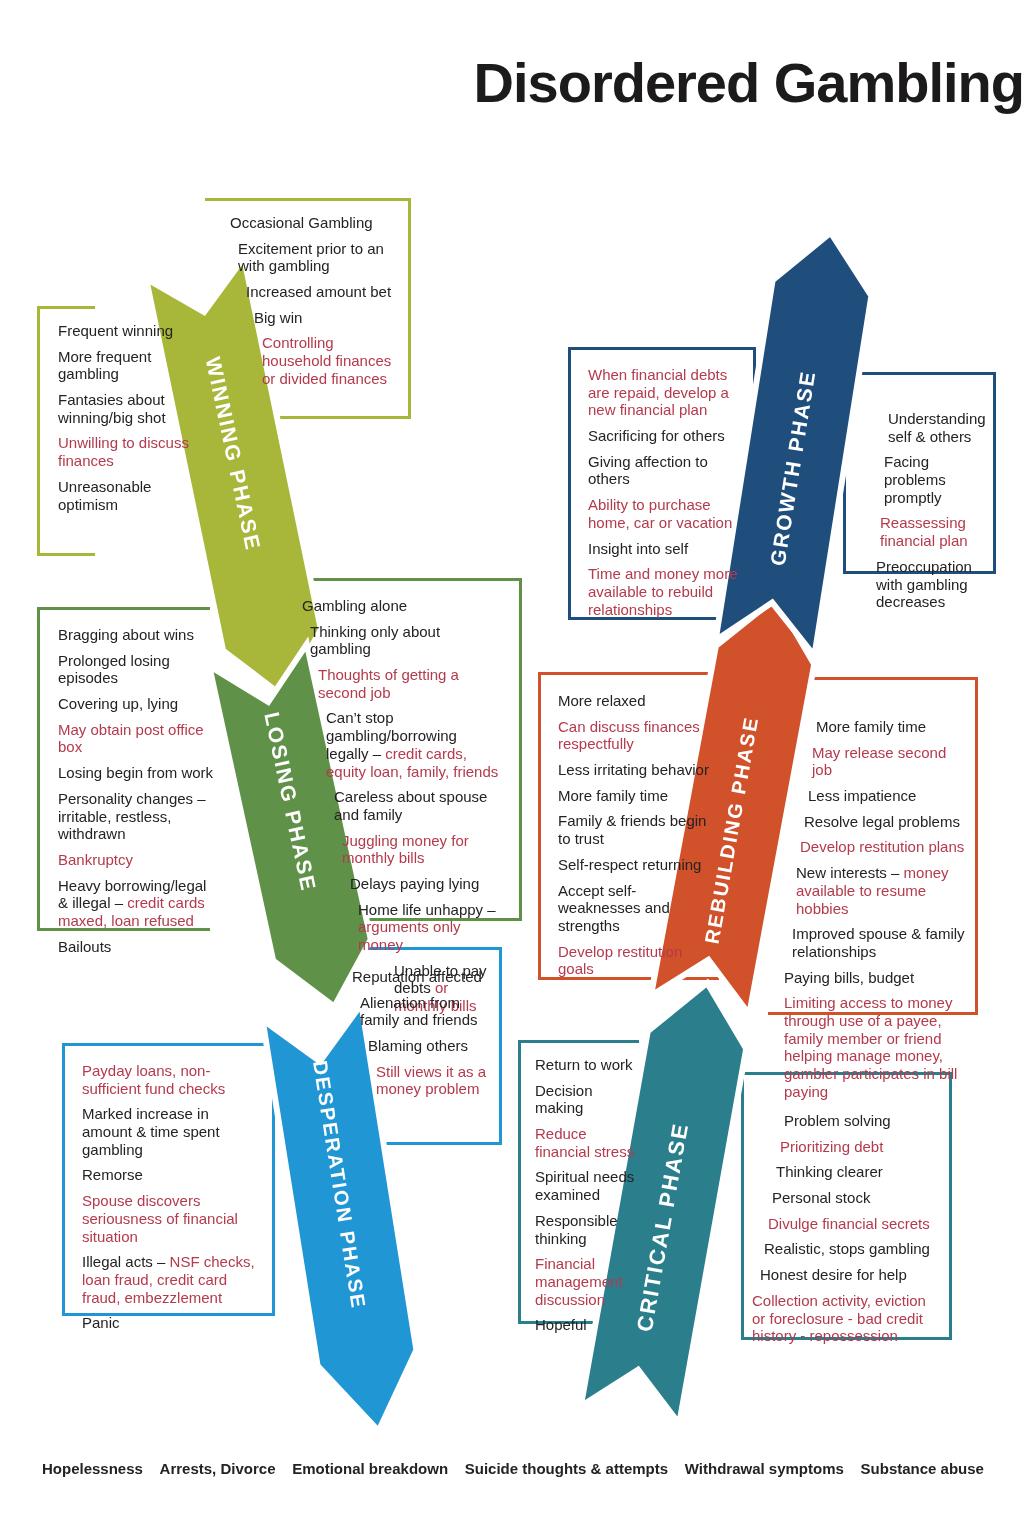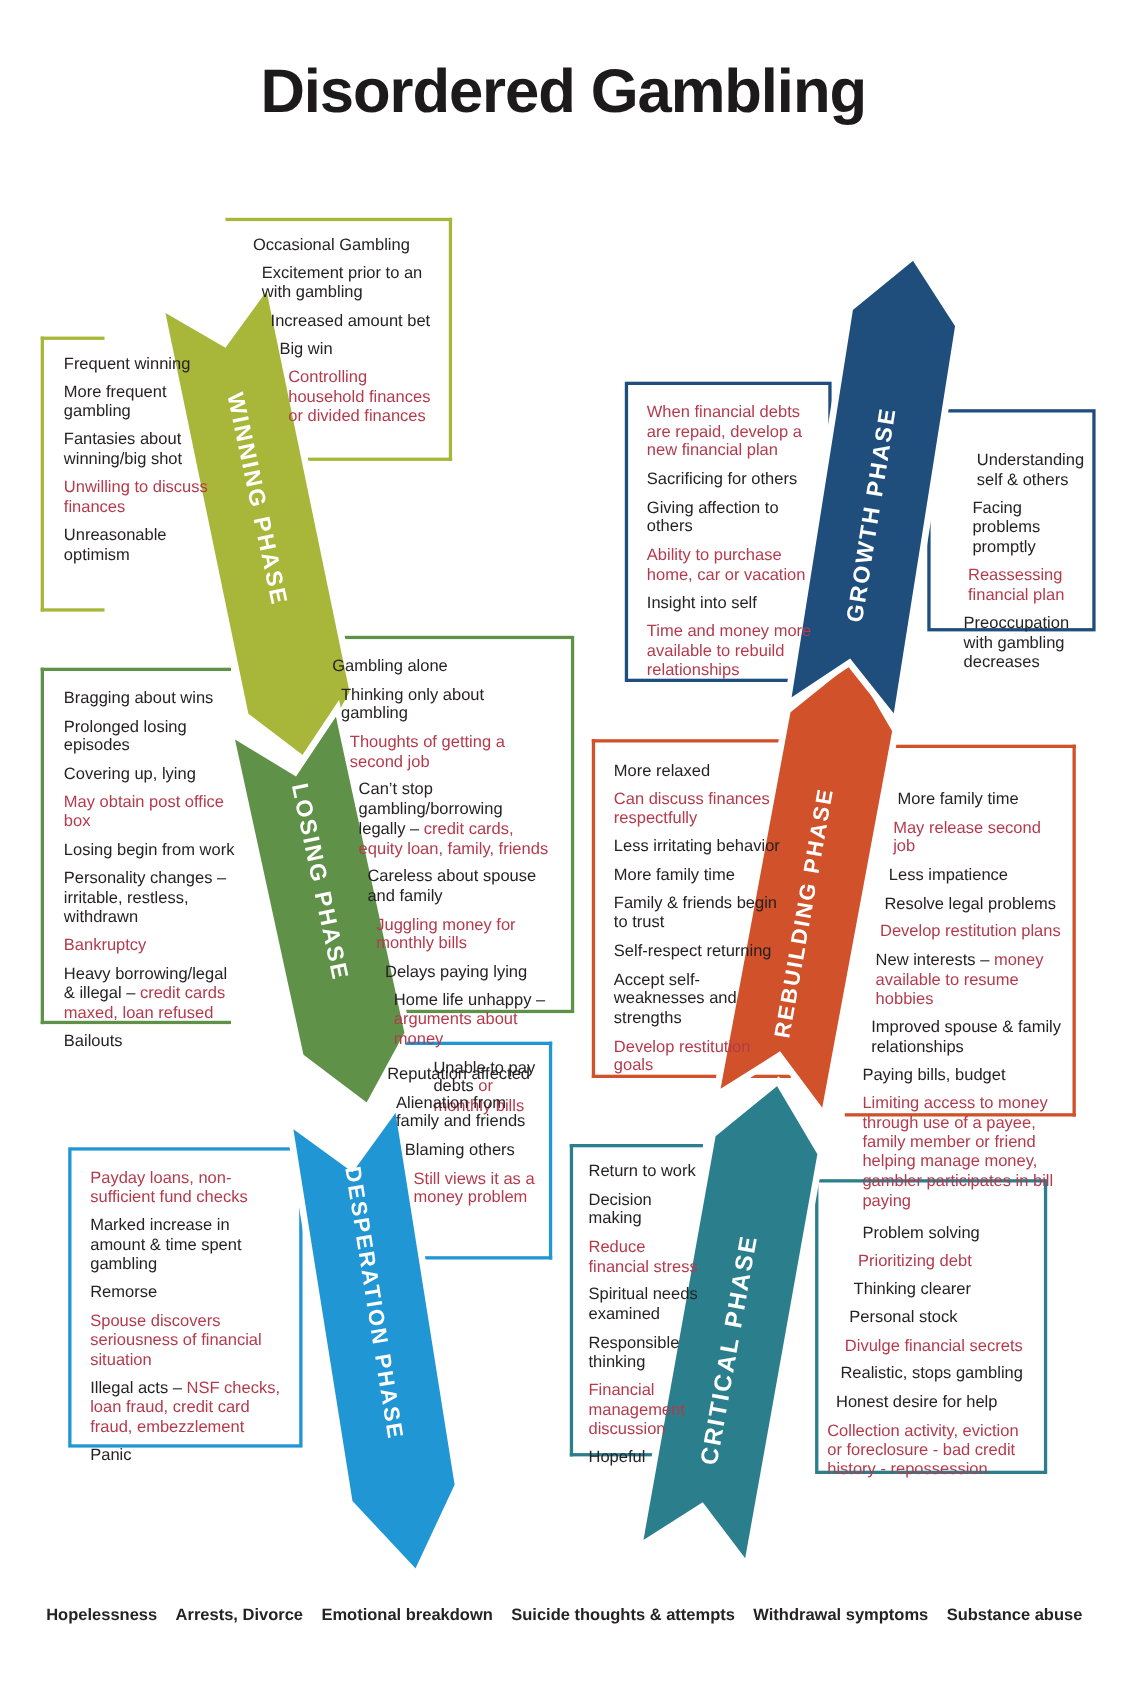--- a/index.html
+++ b/index.html
@@ -1,19 +1,19 @@
 <!DOCTYPE html>
 <html><head>
 <meta charset="utf-8">
 <style>
   html,body{margin:0;padding:0;background:#ffffff;}
   .page{position:relative;width:1024px;height:1536px;background:#ffffff;overflow:hidden;
         font-family:"Liberation Sans",sans-serif;}
   header{position:absolute;top:50px;left:0;width:1024px;text-align:center;z-index:3;}
-  h1{margin:0;font-size:56px;font-weight:800;color:#1c1a1b;letter-spacing:-1px;}
+  h1{margin:0;font-size:56px;font-weight:800;color:#1c1a1b;letter-spacing:-1px;text-align:right;}
   .subtitle{margin-top:2px;font-size:44px;font-weight:200;color:#242122;letter-spacing:9px;}
 
   .boxborder{position:absolute;border:3px solid;z-index:1;}
   .no-r{border-right:none;}
   .no-l{border-left:none;}
   .b-winning{border-color:#a8b73a;}
   .b-losing{border-color:#609148;}
   .b-desperation{border-color:#2196d4;}
   .b-critical{border-color:#2b7e8c;}
   .b-rebuilding{border-color:#d0512a;}
@@ -116,21 +116,21 @@
       <div class="item"><span class="seg-dark">Bailouts</span></div>
     </div>
   <div class="boxtext stair" style="left:302px;top:597px;width:200px">
       <div class="item"><span class="seg-dark">Gambling alone</span></div>
       <div class="item"><span class="seg-dark">Thinking only about gambling</span></div>
       <div class="item"><span class="seg-red">Thoughts of getting a second job</span></div>
       <div class="item"><span class="seg-dark">Can’t stop gambling/borrowing legally – </span><span class="seg-red">credit cards, equity loan, family, friends</span></div>
       <div class="item"><span class="seg-dark">Careless about spouse and family</span></div>
       <div class="item"><span class="seg-red">Juggling money for monthly bills</span></div>
       <div class="item"><span class="seg-dark">Delays paying lying</span></div>
-      <div class="item"><span class="seg-dark">Home life unhappy – </span><span class="seg-red">arguments about money</span></div>
+      <div class="item"><span class="seg-dark">Home life unhappy – </span><span class="seg-red">arguments only money</span></div>
       <div class="item"><span class="seg-dark">Unable to pay debts </span><span class="seg-red">or monthly bills</span></div>
     </div>
   <div class="boxtext" style="left:82px;top:1062px;width:180px">
       <div class="item"><span class="seg-red">Payday loans, non-sufficient fund checks</span></div>
       <div class="item"><span class="seg-dark">Marked increase in amount &amp; time spent gambling</span></div>
       <div class="item"><span class="seg-dark">Remorse</span></div>
       <div class="item"><span class="seg-red">Spouse discovers seriousness of financial situation</span></div>
       <div class="item"><span class="seg-dark">Illegal acts – </span><span class="seg-red">NSF checks, loan fraud, credit card fraud, embezzlement</span></div>
       <div class="item"><span class="seg-dark">Panic</span></div>
     </div>

